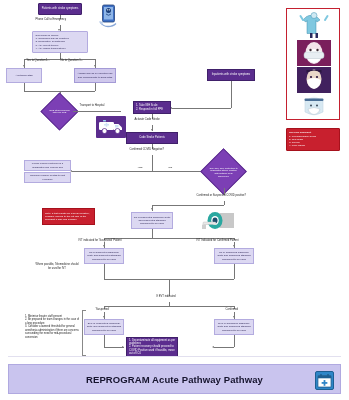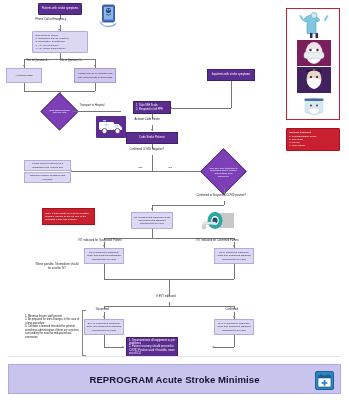--- a/index.html
+++ b/index.html
@@ -371,21 +371,21 @@
               align-items:flex-start;justify-content:center;border-radius:1px;">
     <span style="font-weight:bold;">Full PPE checklist:</span>
     <span>1. Full Disposable Gown</span>
     <span>2. N95 mask</span>
     <span>3. Gloves</span>
     <span>4. Face Shield</span>
   </div>
 
   <div class="sep"></div>
   <div id="footer">
-    <span id="footer-title">REPROGRAM Acute Stroke Minimise</span>
+    <span id="footer-title">REPROGRAM Acute Pathway Pathway</span>
     <div id="footer-logo">
       <svg viewBox="0 0 34 34" width="15" height="15" style="display:block;margin:1px;">
         <rect x="2" y="6" width="30" height="26" rx="2" fill="#ffffff" stroke="#1e5f92" stroke-width="2"></rect>
         <rect x="2" y="6" width="30" height="6" fill="#1e5f92"></rect>
         <rect x="7" y="2" width="4" height="7" rx="1.5" fill="#1e5f92"></rect>
         <rect x="23" y="2" width="4" height="7" rx="1.5" fill="#1e5f92"></rect>
         <rect x="15" y="16" width="4" height="13" fill="#2e86c8"></rect>
         <rect x="10.5" y="20.5" width="13" height="4" fill="#2e86c8"></rect>
       </svg>
     </div>

